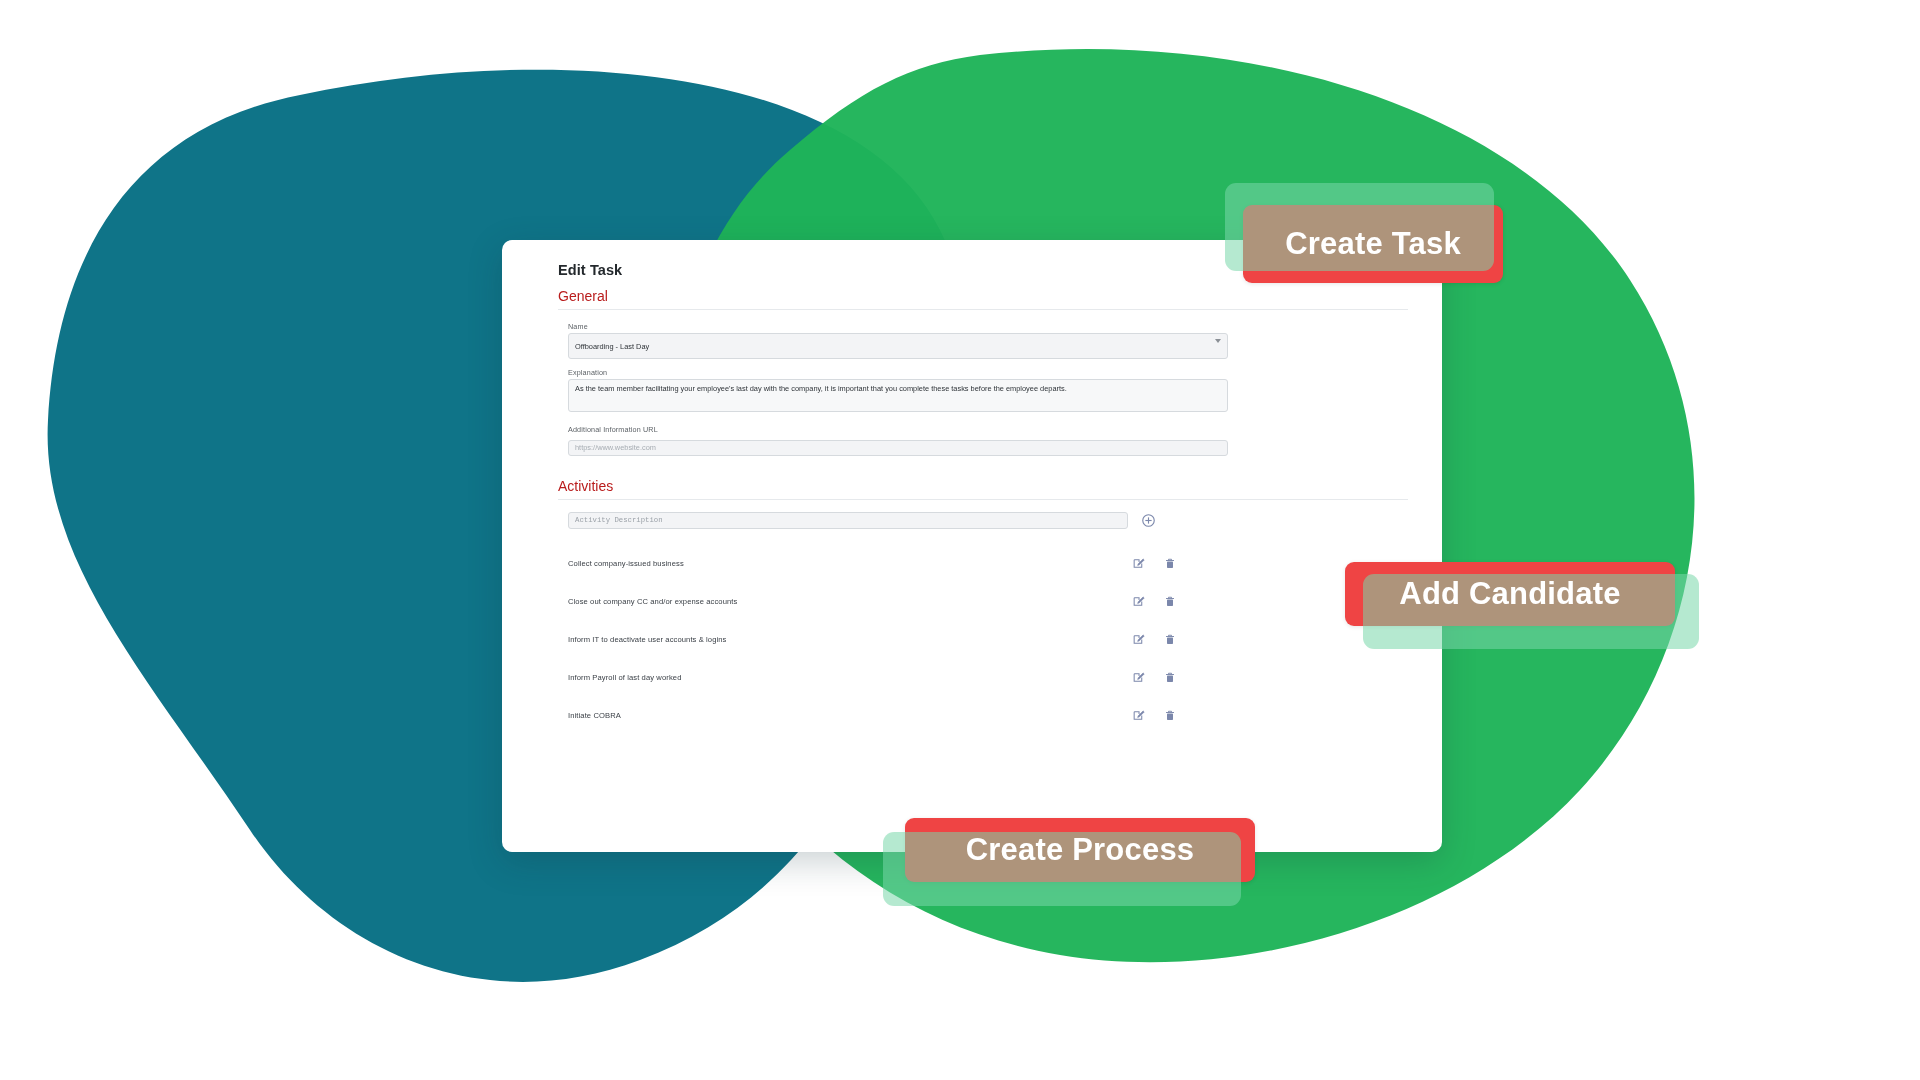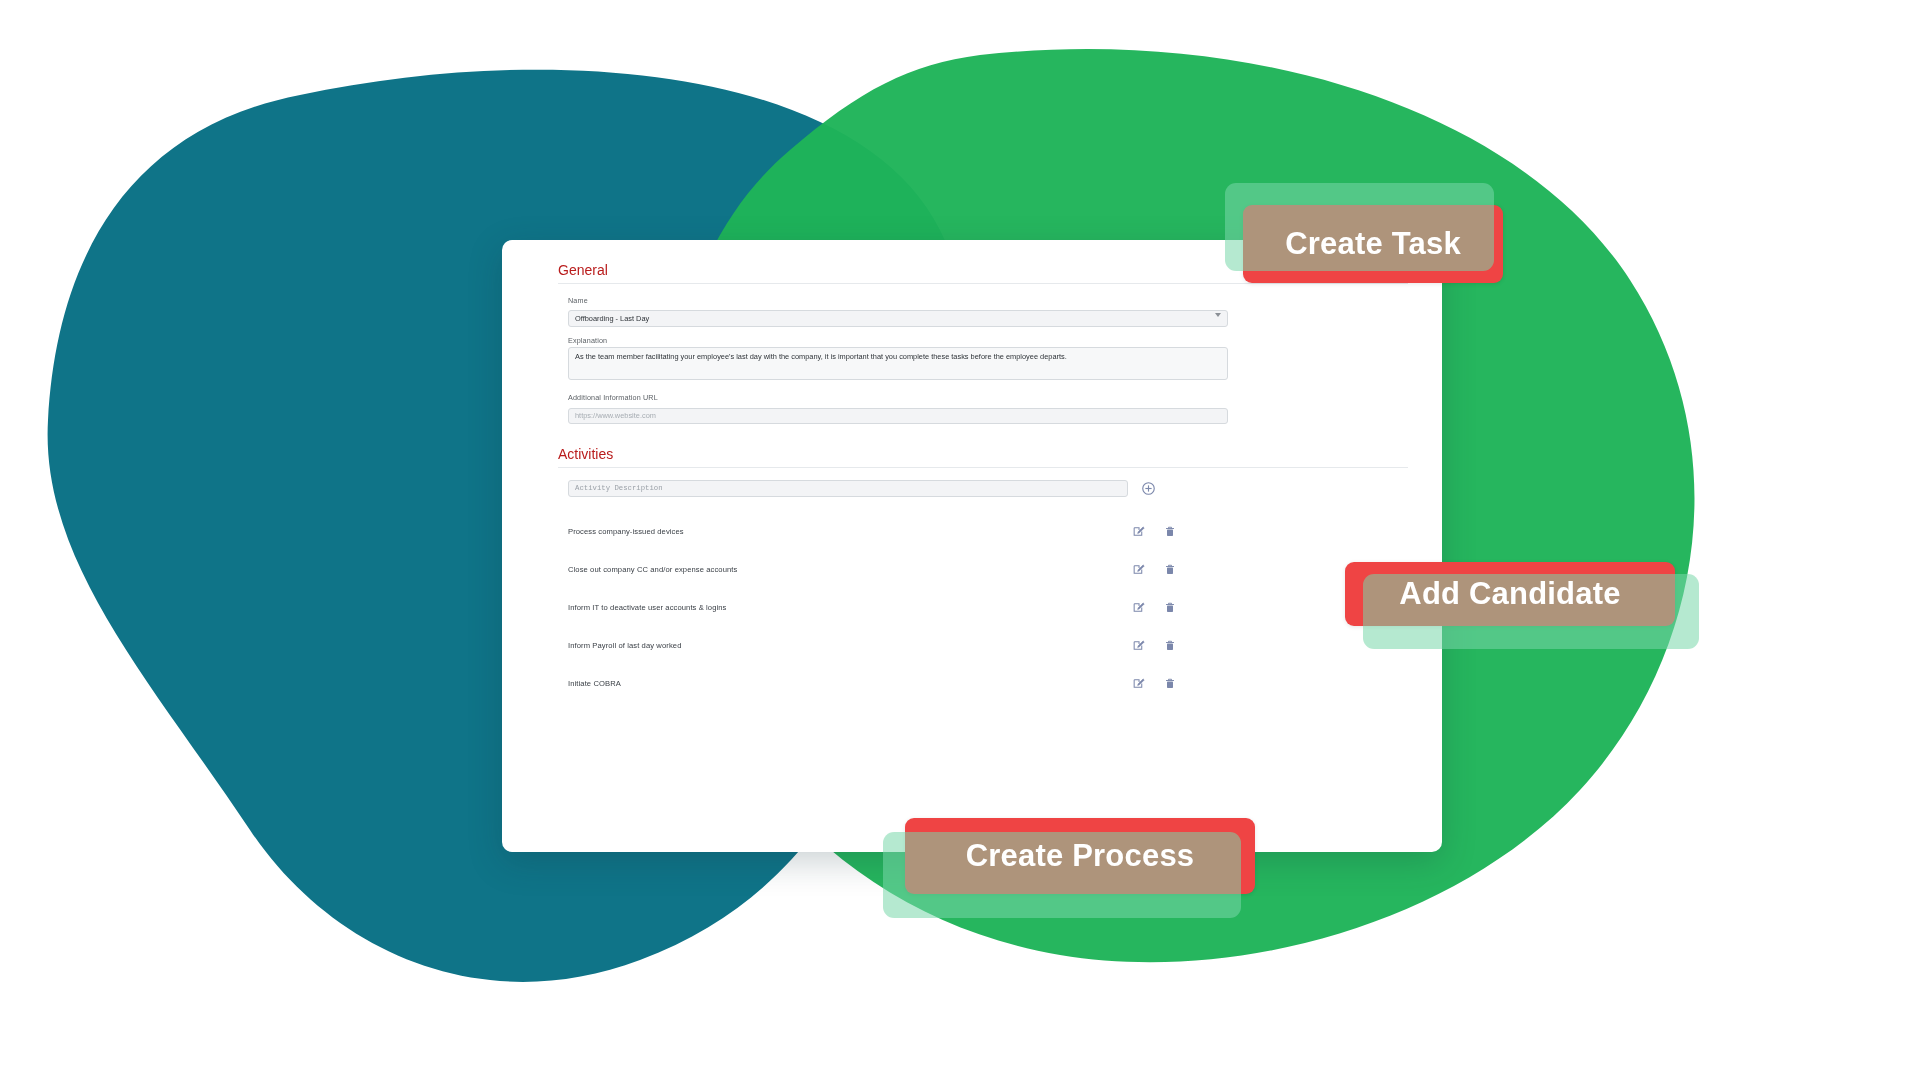--- a/index.html
+++ b/index.html
@@ -95,21 +95,21 @@
     background: #f3f4f6;
     font-family: "Liberation Sans", sans-serif;
     font-size: 7.4px;
     color: #2e3338;
     padding: 4px 6px;
     outline: none;
     line-height: 1.35;
   }
 
   .select-input {
-    height: 17px;
+    height: 26px;
     appearance: none;
     -webkit-appearance: none;
     padding-right: 18px;
   }
 
   .select-caret {
     position: absolute;
     right: 7px;
     top: 6px;
     width: 0;
@@ -239,21 +239,21 @@
     z-index: 5;
   }
   #cta-add-candidate::after {
     left: 18px; top: 12px; right: -24px; bottom: -23px;
   }
 
   #cta-create-process {
     left: 905px;
     top: 818px;
     width: 350px;
-    height: 76px;
+    height: 64px;
     font-size: 31px;
     z-index: 5;
   }
   #cta-create-process::after {
     left: -22px; top: 14px; right: 14px; bottom: -24px;
   }
 </style>
 </head>
 <body>
 
@@ -264,20 +264,21 @@
              C870,770 800,900 640,960 C480,1020 330,950 250,830
              C150,680 40,560 48,420 C56,270 120,130 300,95 Z" fill="#0F7488"></path>
     <path d="M980,55 C1250,25 1520,110 1630,280 C1740,450 1700,660 1580,790
              C1460,920 1240,985 1060,955 C880,925 740,800 690,640
              C640,470 660,260 790,150 C860,90 910,64 980,55 Z" fill="#1FB459" opacity="0.97"></path>
   </svg>
 
   <div id="app-window">
     <div class="window-inner">
 
+      <h1 class="page-title">Edit Task</h1>
 
       <h2 class="section-head">General</h2>
 
       <div class="field-block">
         <label class="field-label">Name</label>
         <div class="field-control">
           <input class="text-input select-input" type="text" readonly="" value="Offboarding - Last Day" style="">
           <span class="select-caret"></span>
         </div>
       </div>
@@ -304,21 +305,21 @@
           <svg width="15" height="15" viewBox="0 0 24 24" fill="none" stroke="#7B87AB" stroke-width="1.8">
             <circle cx="12" cy="12" r="9.2"></circle>
             <line x1="12" y1="7" x2="12" y2="17"></line>
             <line x1="7" y1="12" x2="17" y2="12"></line>
           </svg>
         </button>
       </div>
 
       <div>
         <div class="activity-row">
-          <span class="activity-text">Process company-issued devices</span>
+          <span class="activity-text">Collect company-issued business</span>
           <span class="activity-actions">
             <button class="icon-btn">
               <svg width="13" height="13" viewBox="0 0 24 24" fill="none" stroke="#7B87AB" stroke-width="1.9">
                 <path d="M4 5h9v4M4 5v14h14v-7"></path>
                 <path d="M20.5 3.5l-9 9-1 3 3-1 9-9z" fill="#7B87AB" stroke="#7B87AB" stroke-width="1.2"></path>
               </svg>
             </button>
             <button class="icon-btn">
               <svg width="12" height="13" viewBox="0 0 24 24" fill="none" stroke="#7B87AB" stroke-width="1.9">
                 <path d="M4 6h16M9 6V3.5h6V6"></path>

